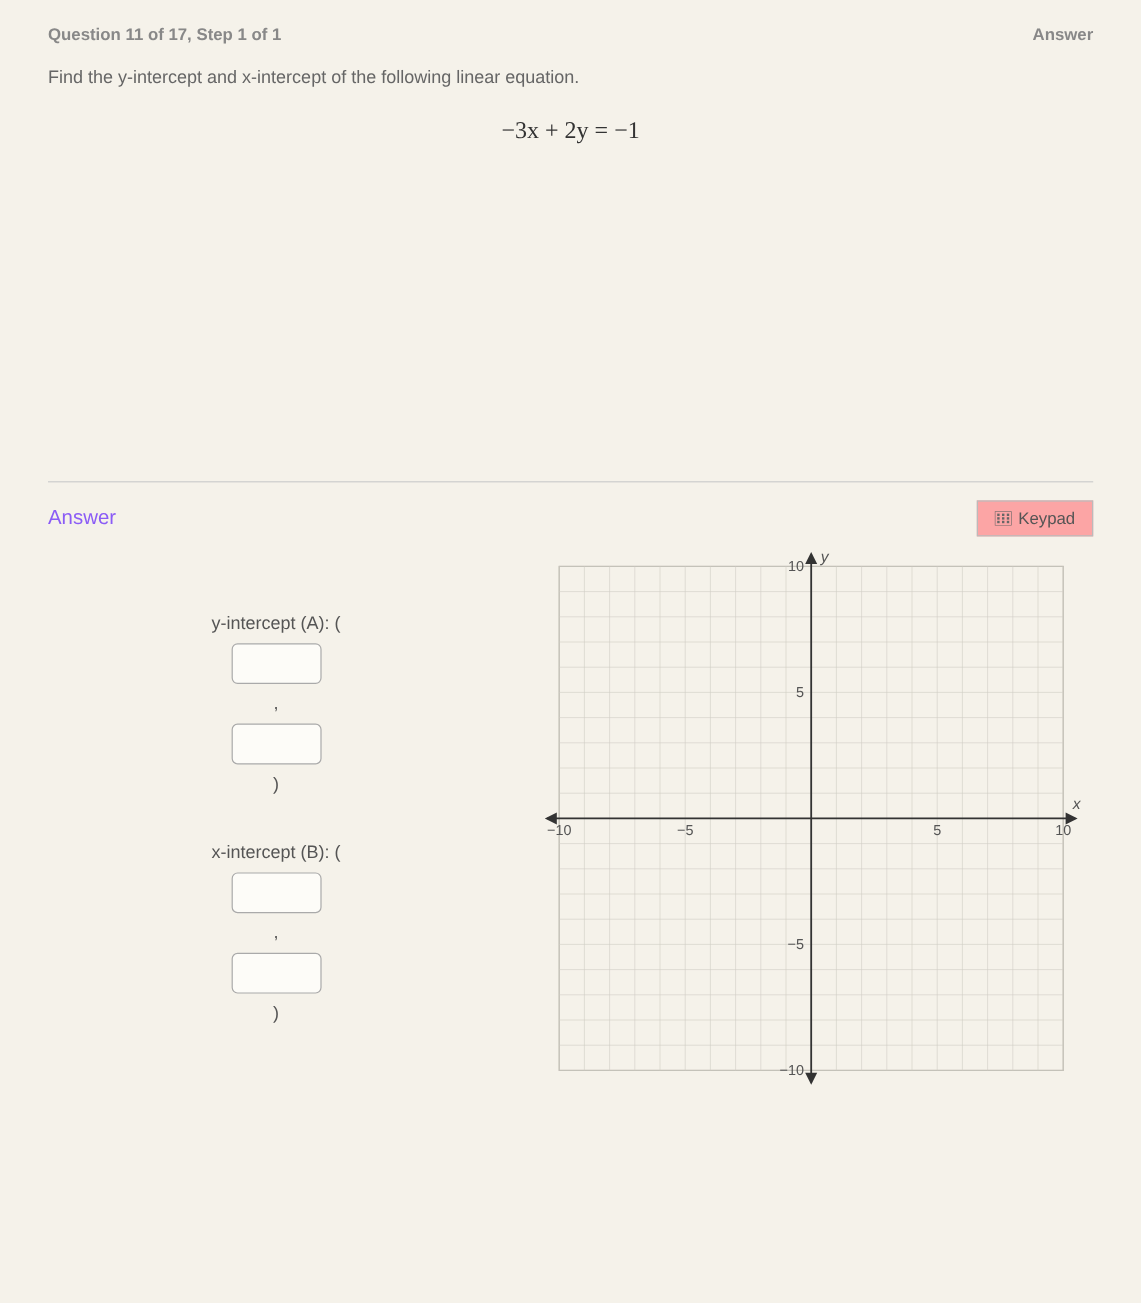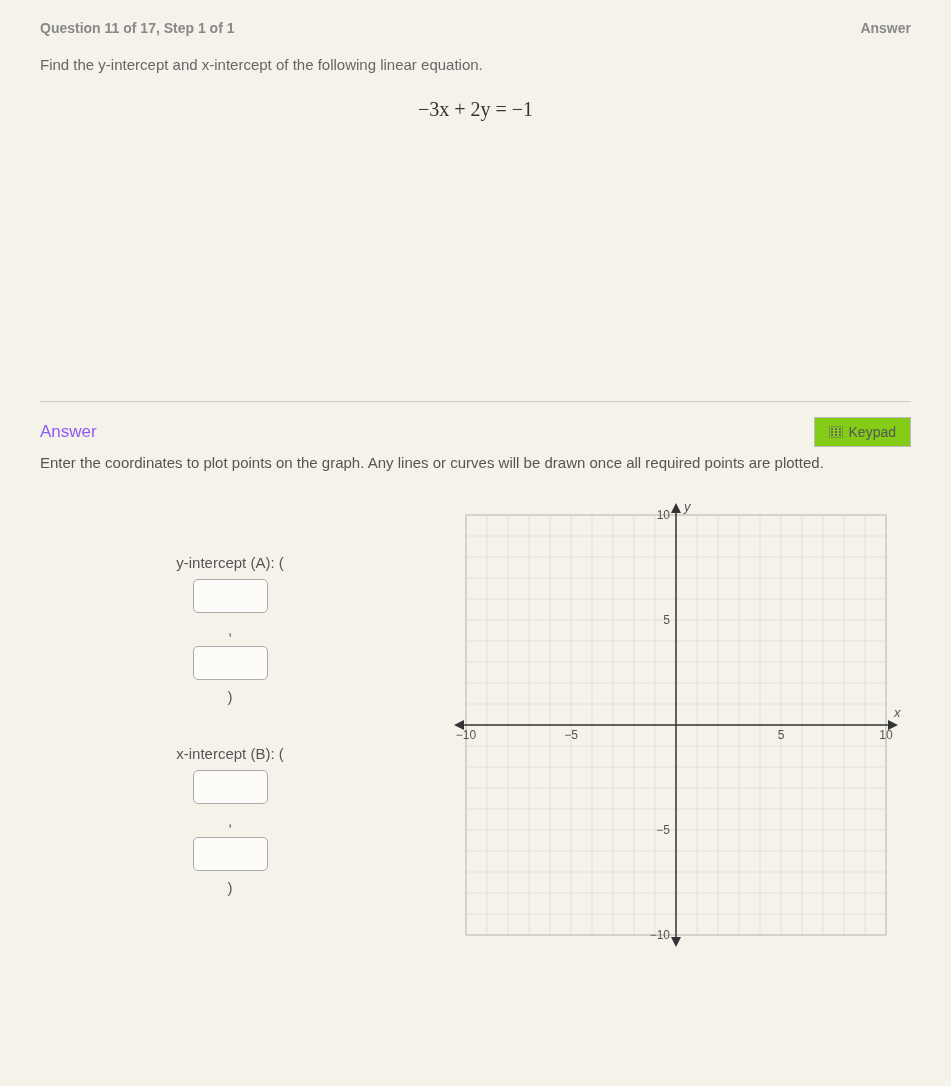--- a/index.html
+++ b/index.html
@@ -52,21 +52,21 @@
       font-weight: 500;
     }
     .right-tools {
       text-align: right;
     }
     .keypad-btn {
       display: inline-flex;
       align-items: center;
       gap: 6px;
       border: 1px solid #bbb;
-      background: #84cc16;
+      background: #fca5a5;
       padding: 6px 14px;
       font-size: 14px;
       color: #555;
       cursor: pointer;
     }
     .kb-shortcuts {
       font-size: 14px;
       color: #666;
       text-align: right;
       margin-bottom: 20px;
@@ -142,21 +142,20 @@
             <rect x="10" y="5" width="2" height="2" fill="#666"></rect>
           <rect x="2" y="8" width="2" height="2" fill="#666"></rect>
             <rect x="6" y="8" width="2" height="2" fill="#666"></rect>
             <rect x="10" y="8" width="2" height="2" fill="#666"></rect>
         </svg>
         <span>Keypad</span>
       </button>
     </div>
   </div>
 
-  <div class="instructions">Enter the coordinates to plot points on the graph. Any lines or curves will be drawn once all required points are plotted.</div>
 
   <div class="content-row">
     <div class="inputs-col">
 
       <div class="intercept-row">
         <span>y-intercept (A): (</span>
         <input class="int-input" value="" style="">
         <span>,</span>
         <input class="int-input" value="" style="">
         <span>)</span>

